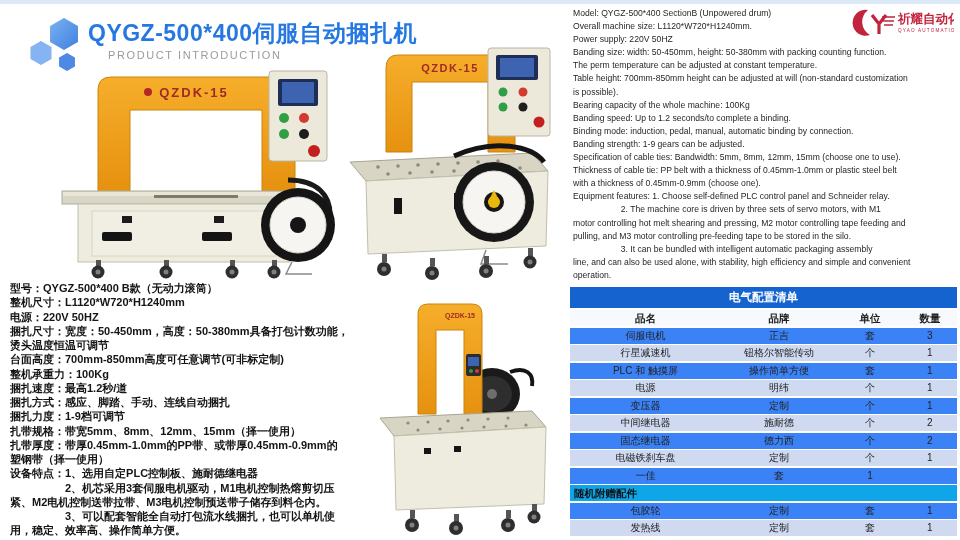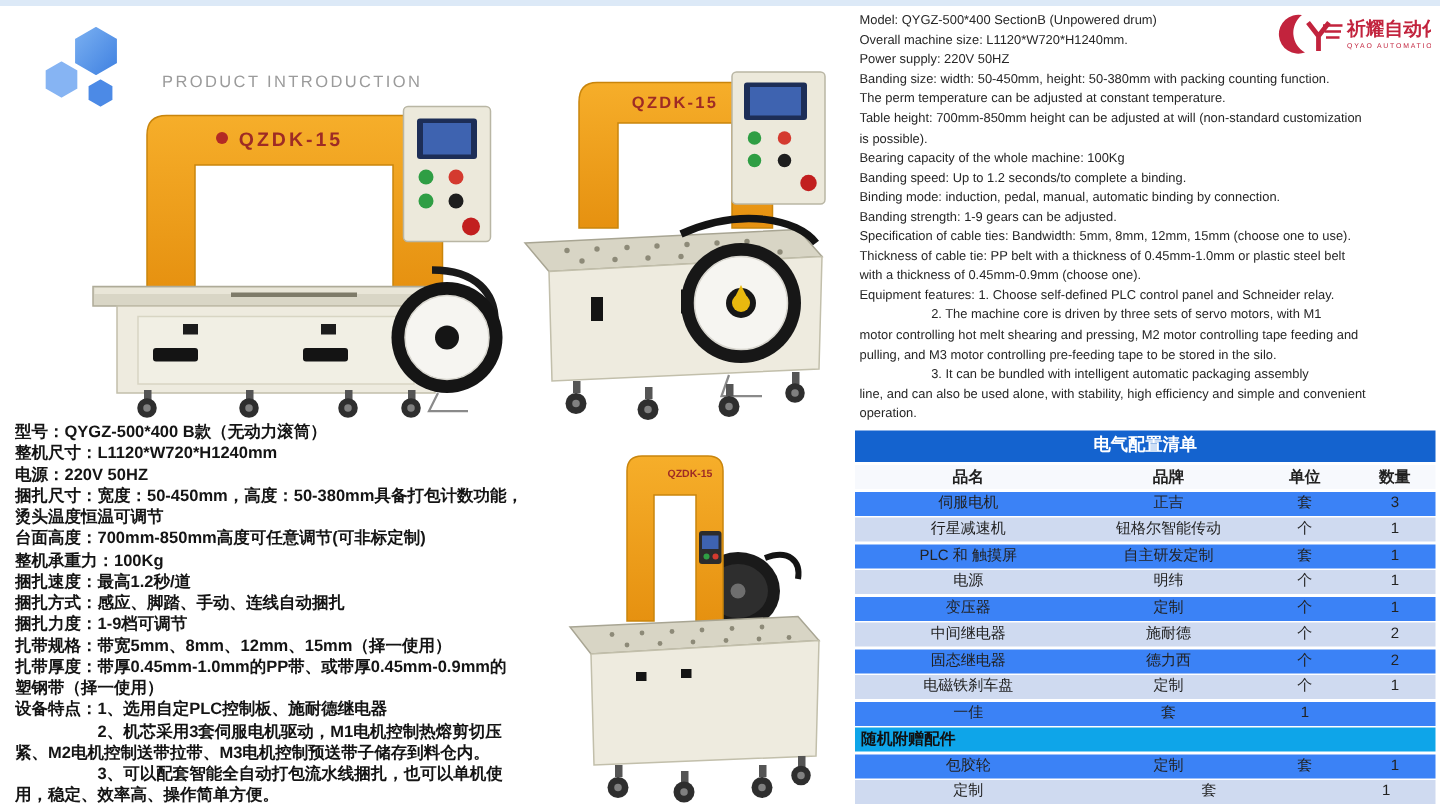--- a/index.html
+++ b/index.html
@@ -56,20 +56,21 @@
       <linearGradient id="hx1" x1="0" y1="0" x2="1" y2="1">
         <stop offset="0" stop-color="#7db2f2"></stop>
           <stop offset="1" stop-color="#3d7fe0"></stop>
       </linearGradient>
     </defs>
     <polygon points="40,5 54.7,13.5 54.7,30.5 40,39 25.3,30.5 25.3,13.5" fill="url(#hx1)" stroke="#fff" stroke-width="1.5"></polygon>
     <polygon points="17,28 28.3,34.5 28.3,47.5 17,54 5.7,47.5 5.7,34.5" fill="#86b4f3" stroke="#fff" stroke-width="1.5"></polygon>
     <polygon points="43,40 51.7,45 51.7,55 43,60 34.3,55 34.3,45" fill="#4c8ae6" stroke="#fff" stroke-width="1.5"></polygon>
   </svg>
 
+  <div class="title">QYGZ-500*400伺服自动捆扎机</div>
   <div class="subtitle">PRODUCT INTRODUCTION</div>
 
   <svg class="brandlogo" viewBox="0 0 102 34">
     <path d="M16,4 a13,13 0 1 0 2,25 a15,15 0 0 1 -2,-25" fill="#c2233d"></path>
     <path d="M20,9 L27,18 L34,9 M27,18 V28" stroke="#c2233d" stroke-width="3.2" fill="none"></path>
     <path d="M30,11 h13 M31,15 h11 M32,19 h9" stroke="#c2233d" stroke-width="1.6"></path>
     <text x="46" y="17" font-size="12.5" font-weight="bold" fill="#c2233d">祈耀自动化</text>
     <text x="46" y="26" font-size="4.6" letter-spacing="1.2" fill="#c2233d">QYAO AUTOMATION</text>
   </svg>
 
@@ -277,21 +278,21 @@
           <span>3</span>
         </div>
         <div class="t-row alt">
           <span>行星减速机</span>
           <span>钮格尔智能传动</span>
           <span>个</span>
           <span>1</span>
         </div>
         <div class="t-row">
           <span>PLC 和 触摸屏</span>
-          <span>自主研发定制</span>
+          <span>操作简单方便</span>
           <span>套</span>
           <span>1</span>
         </div>
         <div class="t-row alt">
           <span>电源</span>
           <span>明纬</span>
           <span>个</span>
           <span>1</span>
         </div>
         <div class="t-row">
@@ -324,19 +325,20 @@
           <span>1</span>
         </div>
         <div class="t-section">随机附赠配件</div>
         <div class="t-row">
           <span>包胶轮</span>
           <span>定制</span>
           <span>套</span>
           <span>1</span>
         </div>
         <div class="t-row alt">
+          <span>发热线</span>
           <span>定制</span>
           <span>套</span>
           <span>1</span>
         </div>
       </div>
   </div>
 </div>
 
 </body></html>

